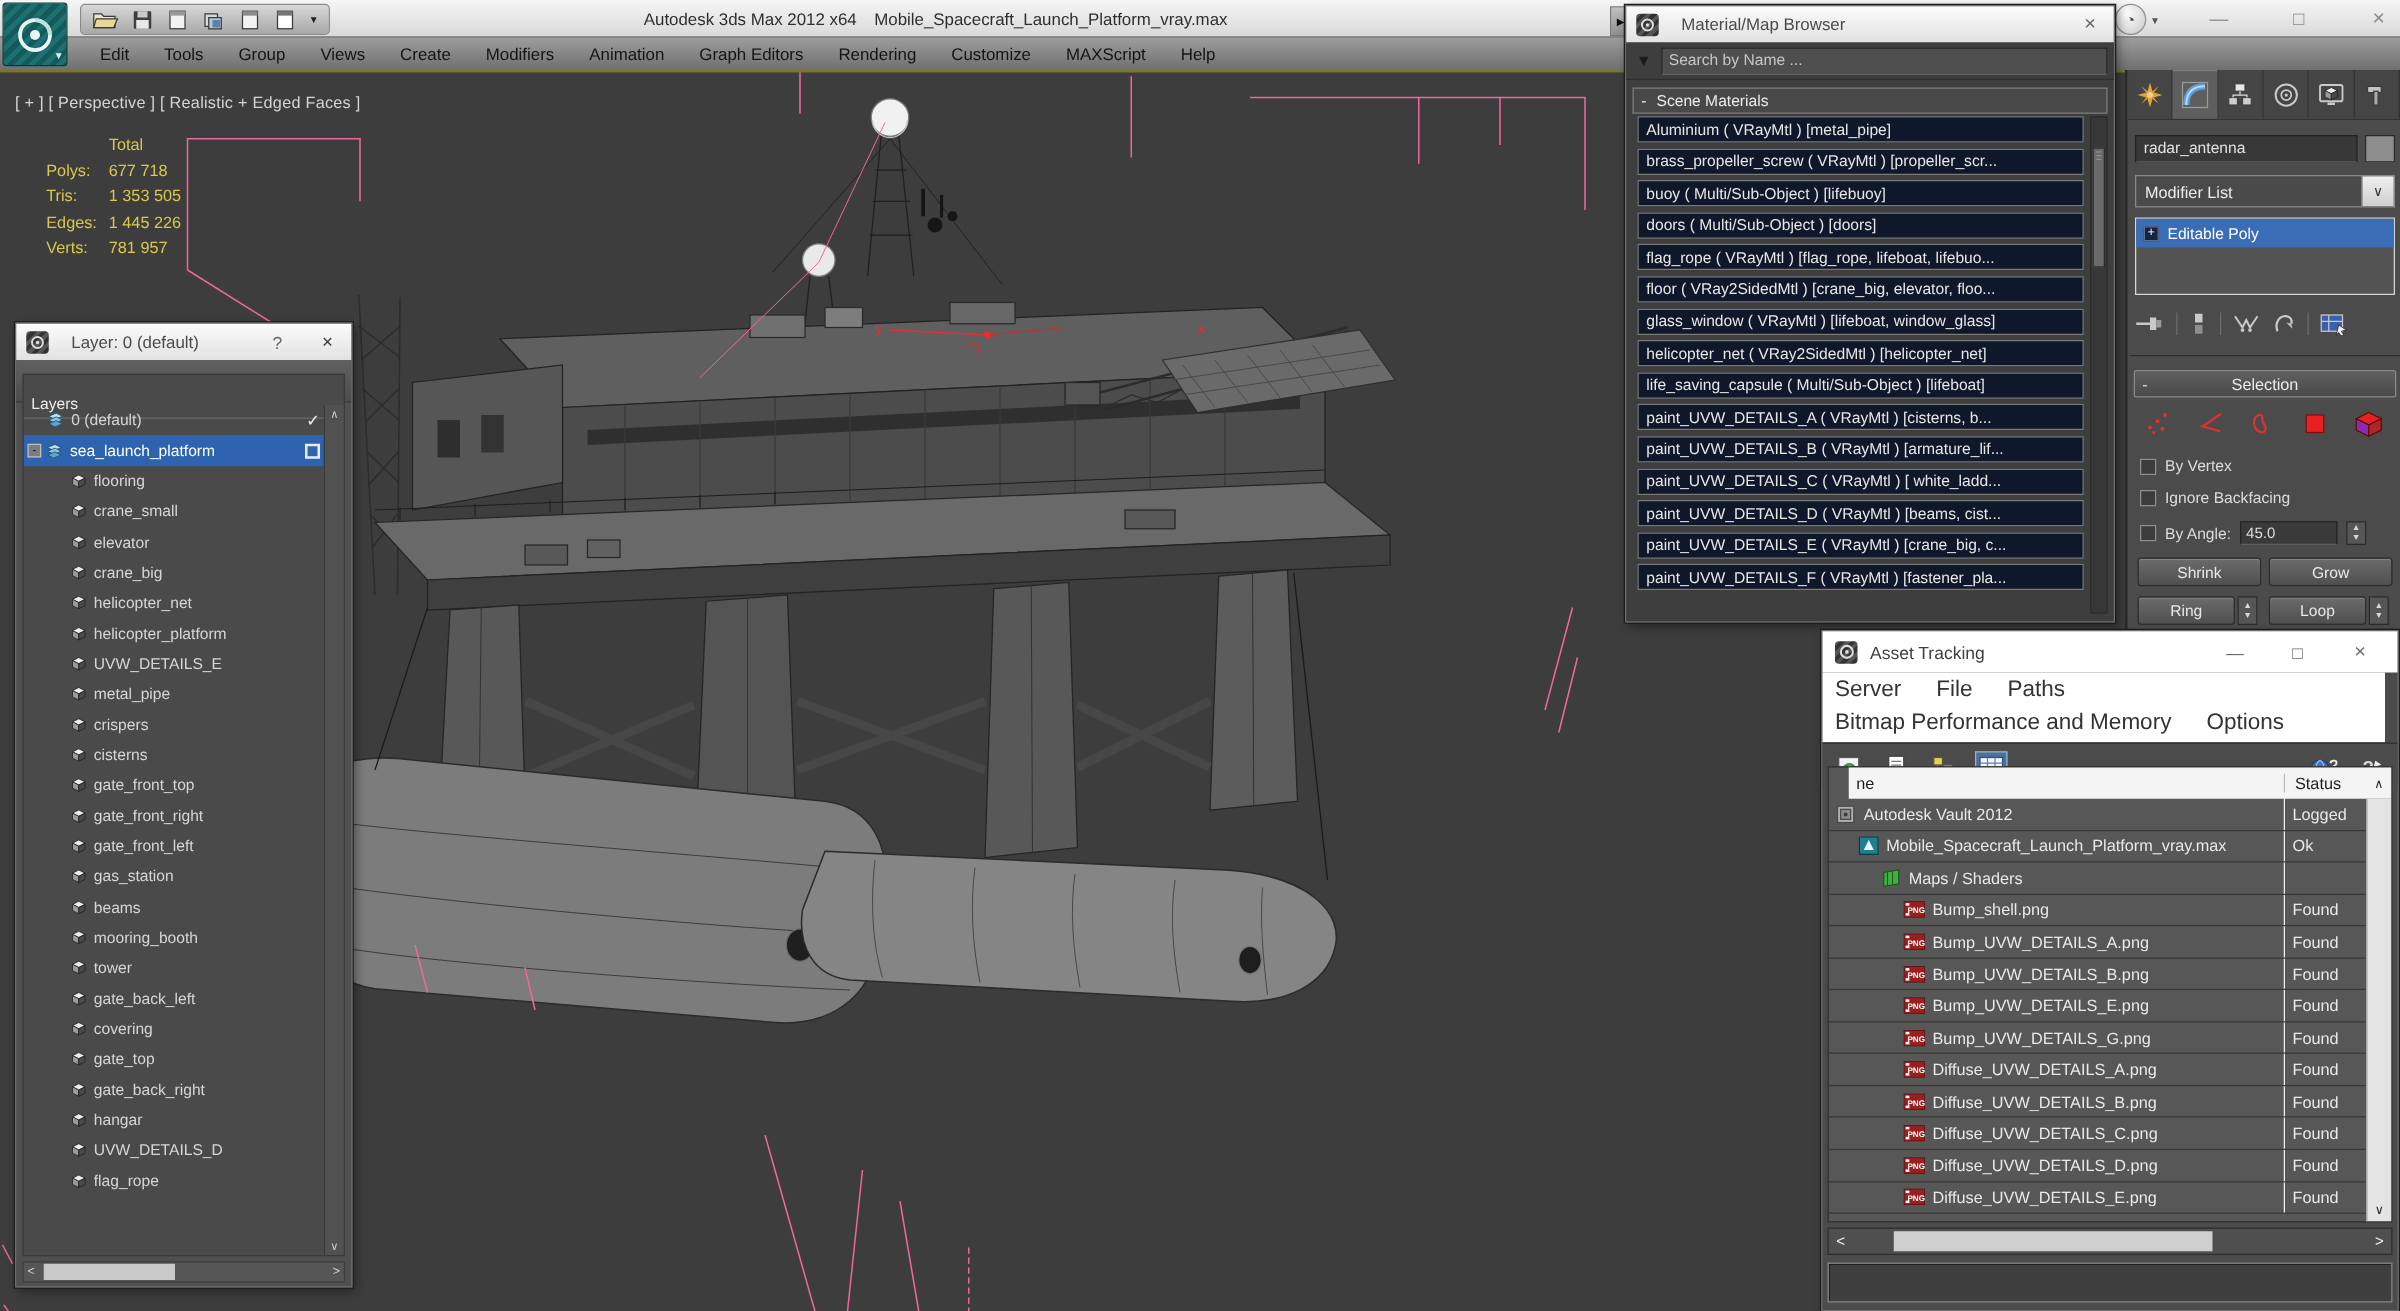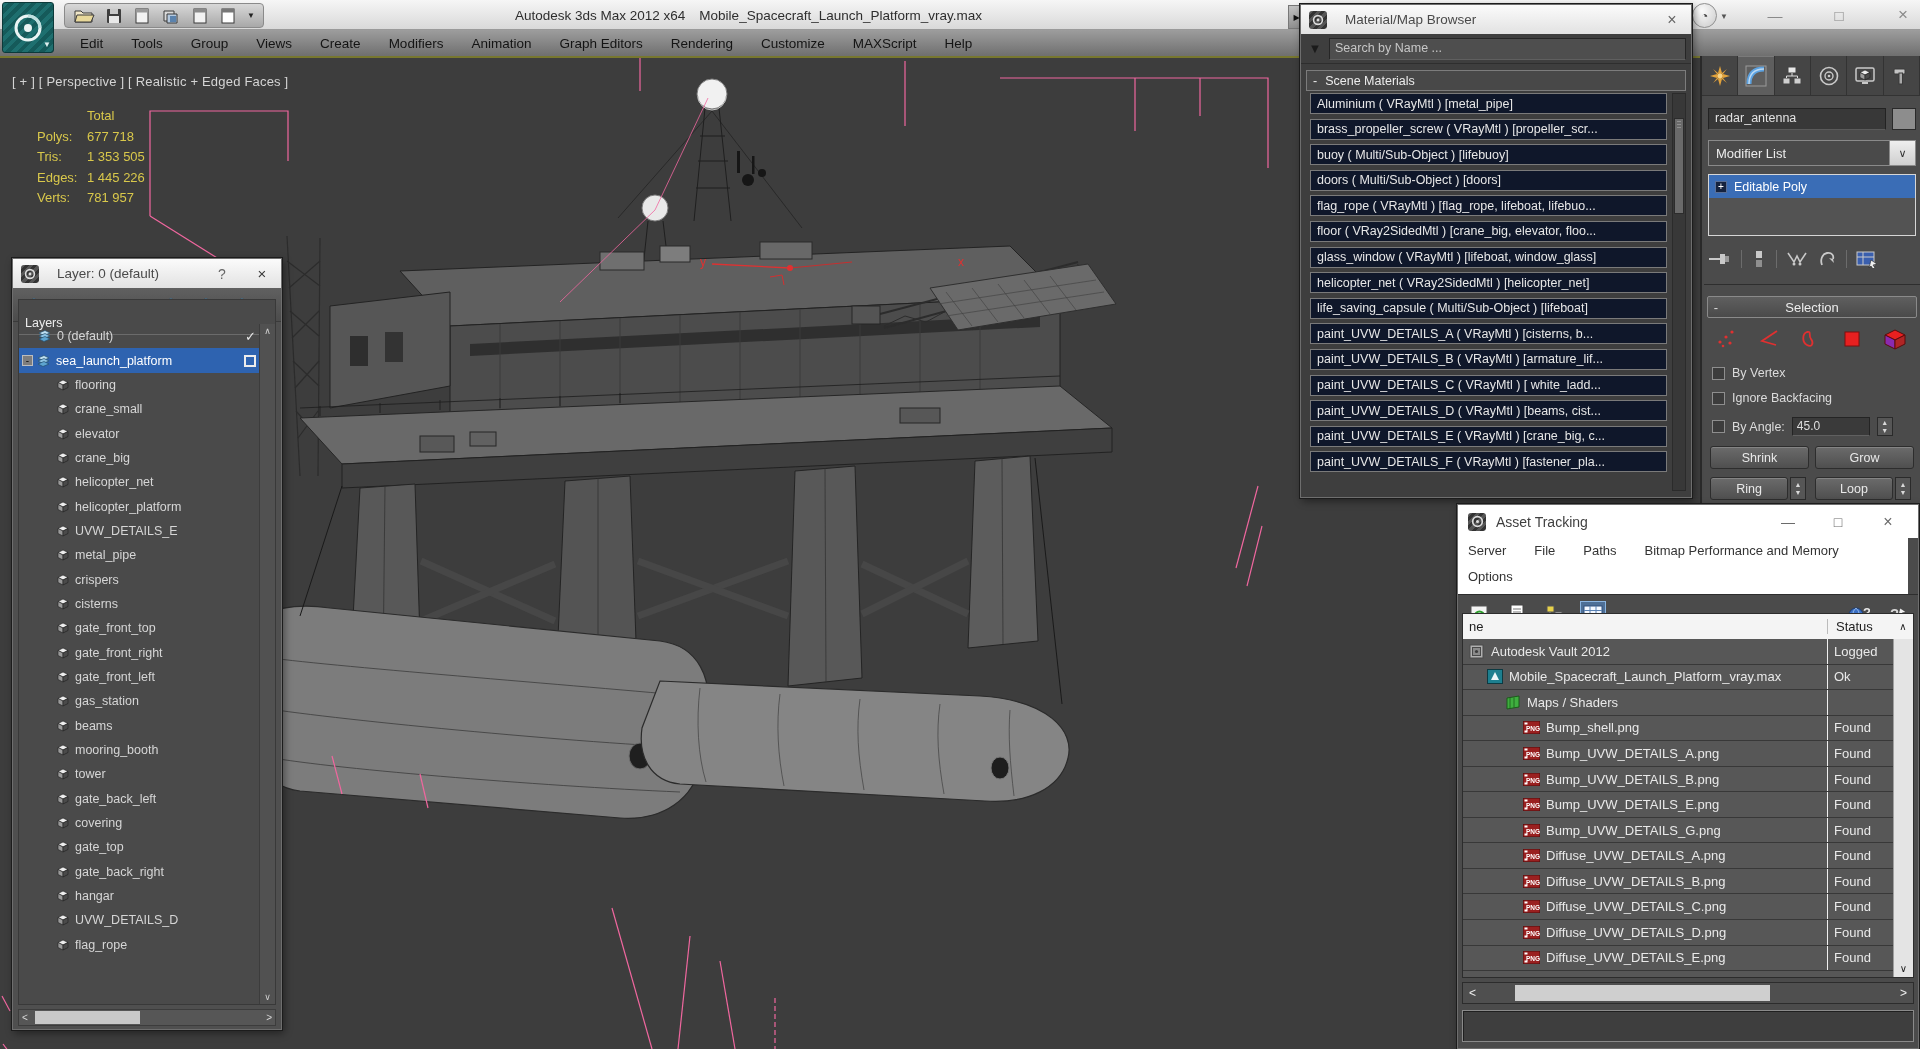--- a/index.html
+++ b/index.html
@@ -141,28 +141,28 @@
   .cp-btn{position:absolute;height:23px;background:linear-gradient(#6b6b6b,#4f4f4f);border:1px solid #2d2d2d;
     border-radius:3px;box-shadow:inset 0 1px 0 #848484;color:#e9e9e9;font-size:12.5px;
     display:flex;align-items:center;justify-content:center;}
 
   
   .assettrack{left:1457px;top:504px;width:462px;height:545px;background:#4b4b4b;z-index:40;}
   .at-title{height:33px;background:#fff;display:flex;align-items:center;gap:10px;padding:0 10px;
     color:#3f3f3f;font-size:14px;}
   .at-ctl{width:40px;text-align:center;color:#6b6b6b;font-size:14px;}
   .at-menus{background:#fff;padding:2px 10px 6px 10px;display:flex;flex-wrap:wrap;column-gap:28px;
-    row-gap:4px;width:100%;max-width:450px;color:#333;font-size:13px;line-height:22px;}
+    row-gap:4px;width:100%;max-width:450px;color:#333;font-size:18px;line-height:22px;}
   .at-tools{height:38px;background:#4b4b4b;display:flex;align-items:center;gap:12px;padding:0 8px;
     border-top:1px solid #2e2e2e;}
   .at-tools .ticon{width:26px;height:26px;display:flex;align-items:center;justify-content:center;}
   .at-tools .ticon.sel{background:#4e6f96;border:1px solid #8ab4e0;}
   .at-tools .spacer{flex:1;}
   .at-table{position:absolute;left:4px;right:4px;top:108px;bottom:70px;background:#575757;border:1px solid #2c2c2c;}
-  .at-head{height:25px;background:#f4f4f4;color:#1d1d1d;font-size:13px;display:flex;align-items:center;}
+  .at-head{height:25px;background:#f4f4f4;color:#1d1d1d;font-size:13px;display:flex;align-items:center;margin-left:16px;}
   .at-head .hn{flex:1;padding-left:6px;}
   .at-head .hs{width:66px;border-left:1px solid #bbb;padding-left:8px;}
   .at-head .hv{width:20px;text-align:center;color:#222;font-size:10px;}
   .at-rows{position:absolute;left:0;right:20px;top:25px;bottom:0;}
   .at-row{height:25.55px;display:flex;align-items:center;border-bottom:1px solid #383838;color:#e9e9e9;
     font-size:13px;}
   .at-row .nm{flex:1;display:flex;align-items:center;gap:6px;overflow:hidden;white-space:nowrap;}
   .at-row .st{width:66px;align-self:stretch;display:flex;align-items:center;border-left:1px solid #efefef;
     padding-left:6px;}
   .at-vscroll{position:absolute;right:0;top:25px;bottom:0;width:20px;background:#e4e4e4;border-left:1px solid #9f9f9f;

